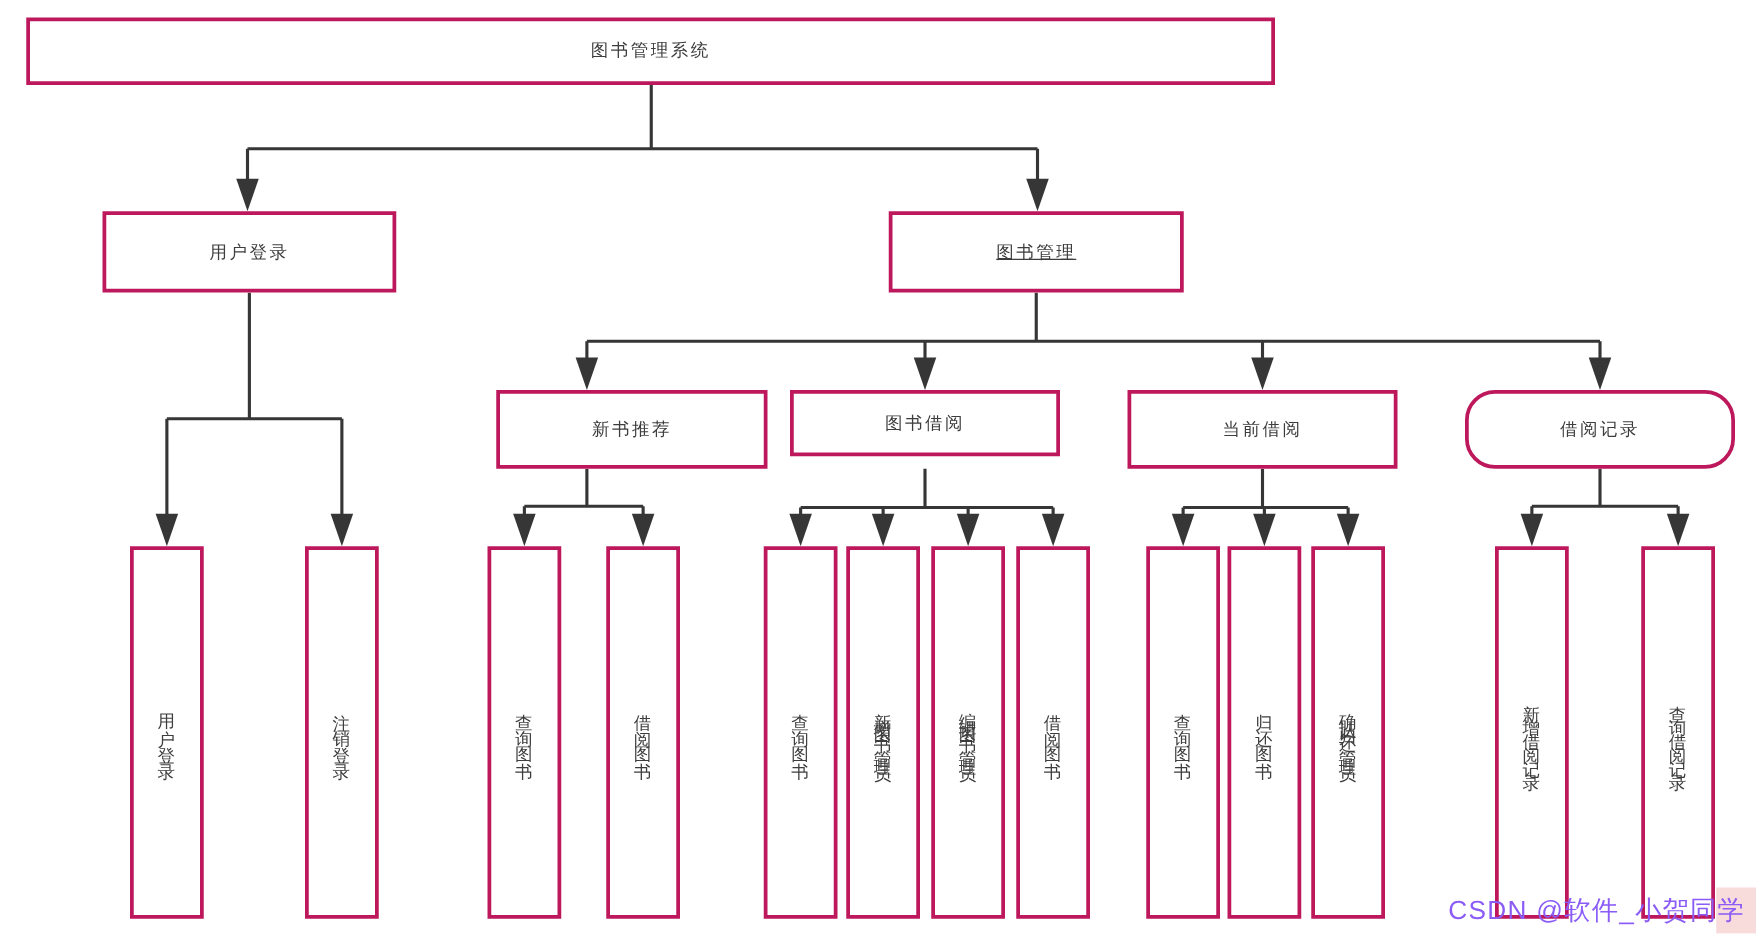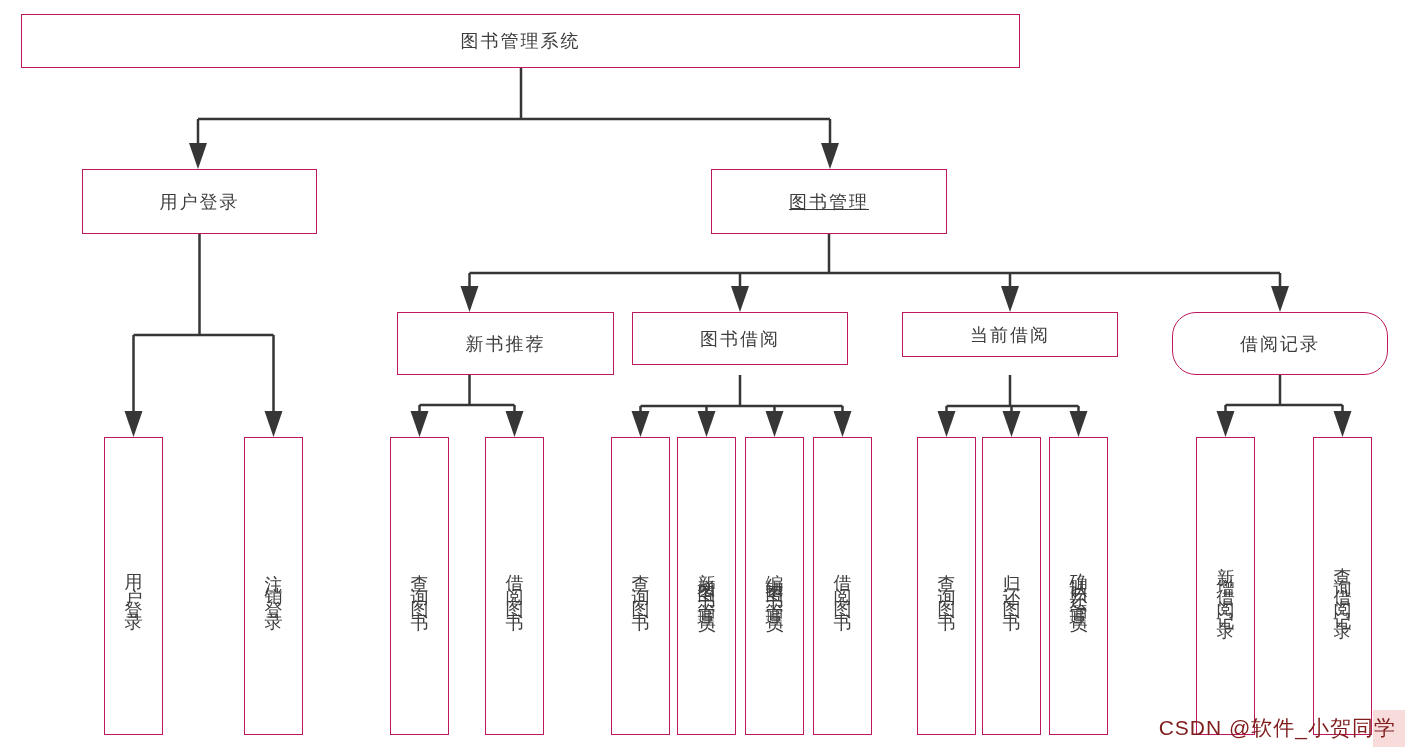--- a/index.html
+++ b/index.html
@@ -2,32 +2,32 @@
 <html><head>
 <meta charset="utf-8">
 <style>
   html,body { margin:0; padding:0; background:#ffffff; }
   .canvas {
     position:relative; width:1405px; height:747px; background:#ffffff;
     font-family:"Liberation Sans", sans-serif; color:#3d3d3d; overflow:hidden;
   }
   svg.connectors { position:absolute; left:0; top:0; width:1405px; height:747px; }
   .box {
-    position:absolute; background:#ffffff; border:1px solid #be185d;
+    position:absolute; background:#ffffff; border:3px solid #be185d;
     box-sizing:border-box; display:flex; align-items:center; justify-content:center;
-    font-size:18px; letter-spacing:2px; white-space:nowrap;
+    font-size:14px; letter-spacing:2px; white-space:nowrap;
   }
   .leaf { width:59px; top:437px; height:298px; }
   .vtext {
     writing-mode:vertical-rl; text-orientation:mixed; line-height:1;
     letter-spacing:11px; white-space:nowrap;
   }
   .watermark {
     position:absolute; top:714px; right:9px; font-size:21px; letter-spacing:1px;
-    color:#7f1d1d; z-index:5;
+    color:#8b5cf6; z-index:5;
   }
   .pink-corner {
     position:absolute; left:1373px; top:710px; width:32px; height:37px;
     background:#f8dcdc; z-index:4;
   }
 </style>
 </head>
 <body>
 
 <div class="canvas">
@@ -74,21 +74,21 @@
   <div class="box" style="left:711px; top:169px; width:236px; height:65px;text-decoration:underline;">
     <span>图书管理</span>
   </div>
 
   <div class="box" style="left:361px; top:312px; width:217px; height:63px;margin-left:36px;">
     <span>新书推荐</span>
   </div>
   <div class="box" style="left:632px; top:312px; width:216px; height:53px;">
     <span>图书借阅</span>
   </div>
-  <div class="box" style="left:902px; top:312px; width:216px; height:45px;">
+  <div class="box" style="left:902px; top:312px; width:216px; height:63px;">
     <span>当前借阅</span>
   </div>
   <div class="box" style="left:1172px; top:312px; width:216px; height:63px;border-radius:24px;">
     <span>借阅记录</span>
   </div>
 
   <div class="box leaf" style="left:104px;">
     <span class="vtext" style="letter-spacing: 13px;">用户登录</span>
   </div>
   <div class="box leaf" style="left:244px;">

